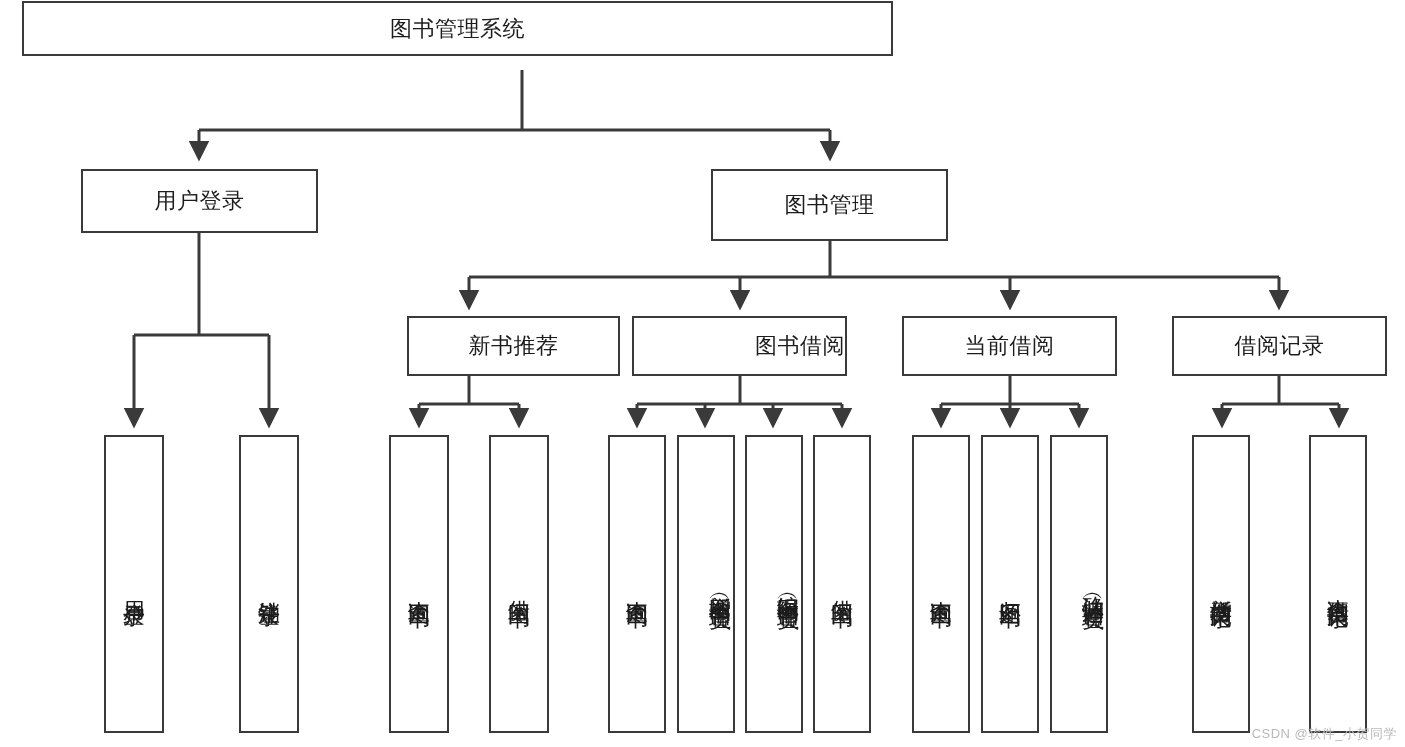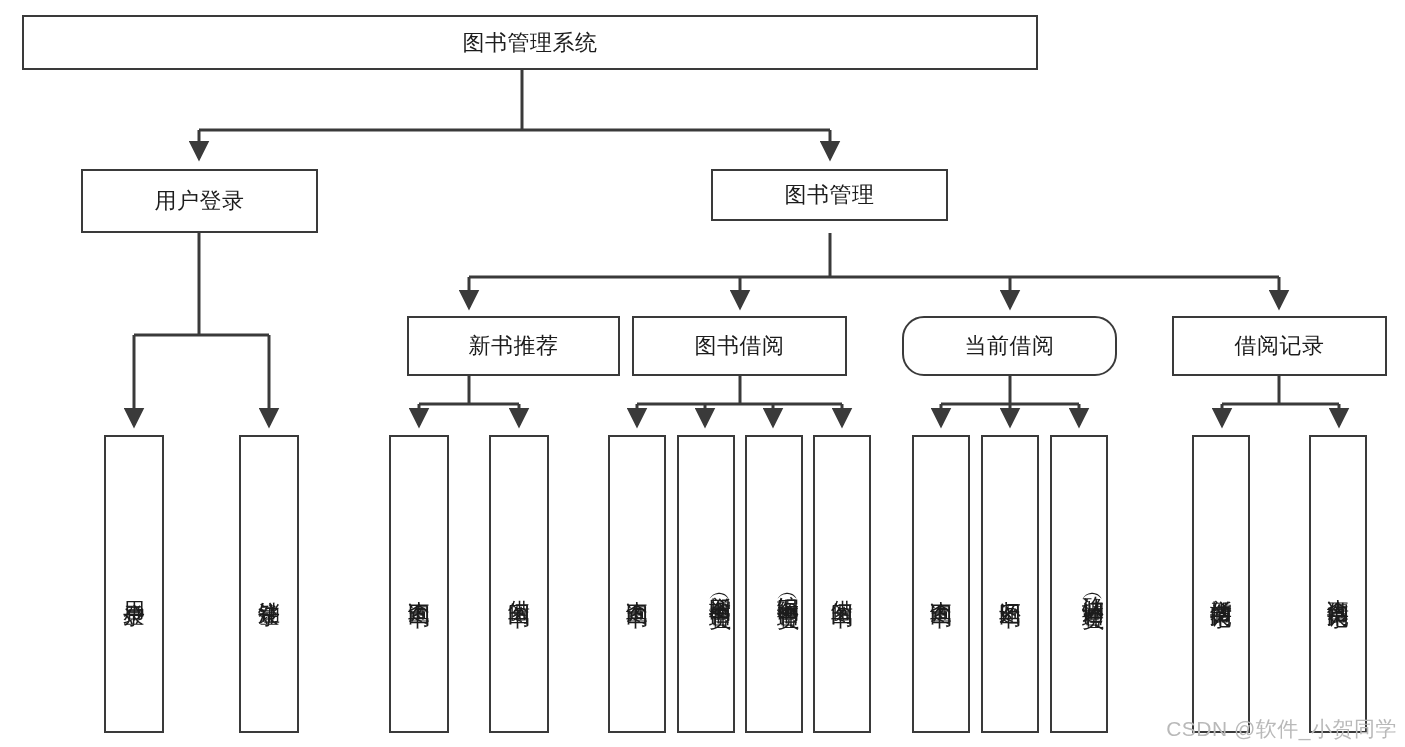--- a/index.html
+++ b/index.html
@@ -55,21 +55,21 @@
     text-align: center;
   }
   .vert .node-label {
     writing-mode: vertical-rl;
     text-orientation: upright;
   }
   #watermark {
     position: absolute;
     right: 8px;
     bottom: 4px;
-    font-size: 21px;
+    font-size: 13px;
     color: #b9b9b9;
     letter-spacing: 0.5px;
     white-space: nowrap;
     pointer-events: none;
   }
 </style>
 </head>
 <body>
 
 <div id="canvas">
@@ -117,41 +117,41 @@
       <path d="M 1010 404 L 1010 425" marker-end="url(#arrow)"></path>
       <path d="M 1079 404 L 1079 425" marker-end="url(#arrow)"></path>
 
       <path d="M 1279 376 L 1279 404"></path>
       <path d="M 1222 404 L 1339 404"></path>
       <path d="M 1222 404 L 1222 425" marker-end="url(#arrow)"></path>
       <path d="M 1339 404 L 1339 425" marker-end="url(#arrow)"></path>
     </g>
   </svg>
 
-  <div class="node horiz" style="left:22px; top:15px; width:1016px; height:55px;">
+  <div class="node horiz" style="left:22px; top:1px; width:871px; height:55px;">
     <span class="node-label">图书管理系统</span>
   </div>
 
   <div class="node horiz" style="left:81px; top:169px; width:237px; height:64px;">
     <span class="node-label">用户登录</span>
   </div>
 
-  <div class="node horiz" style="left:711px; top:169px; width:237px; height:52px;">
+  <div class="node horiz" style="left:711px; top:169px; width:237px; height:72px;">
     <span class="node-label">图书管理</span>
   </div>
 
   <div class="node horiz" style="left:363px; top:316px; width:213px; height:60px;margin-left:44px;">
     <span class="node-label">新书推荐</span>
   </div>
 
-  <div class="node horiz" style="left:632px; top:316px; width:215px; height:60px;">
+  <div class="node horiz" style="left:632px; top:316px; width:215px; height:60px;justify-content:flex-end;">
     <span class="node-label">图书借阅</span>
   </div>
 
-  <div class="node horiz" style="left:902px; top:316px; width:215px; height:60px;border-radius:22px;">
+  <div class="node horiz" style="left:902px; top:316px; width:215px; height:60px;">
     <span class="node-label">当前借阅</span>
   </div>
 
   <div class="node horiz" style="left:1172px; top:316px; width:215px; height:60px;align-items:center;">
     <span class="node-label">借阅记录</span>
   </div>
 
   <div class="node vert centered" style="left:104px; top:435px; width:60px; height:298px;">
     <span class="node-label">用户登录</span>
   </div>

